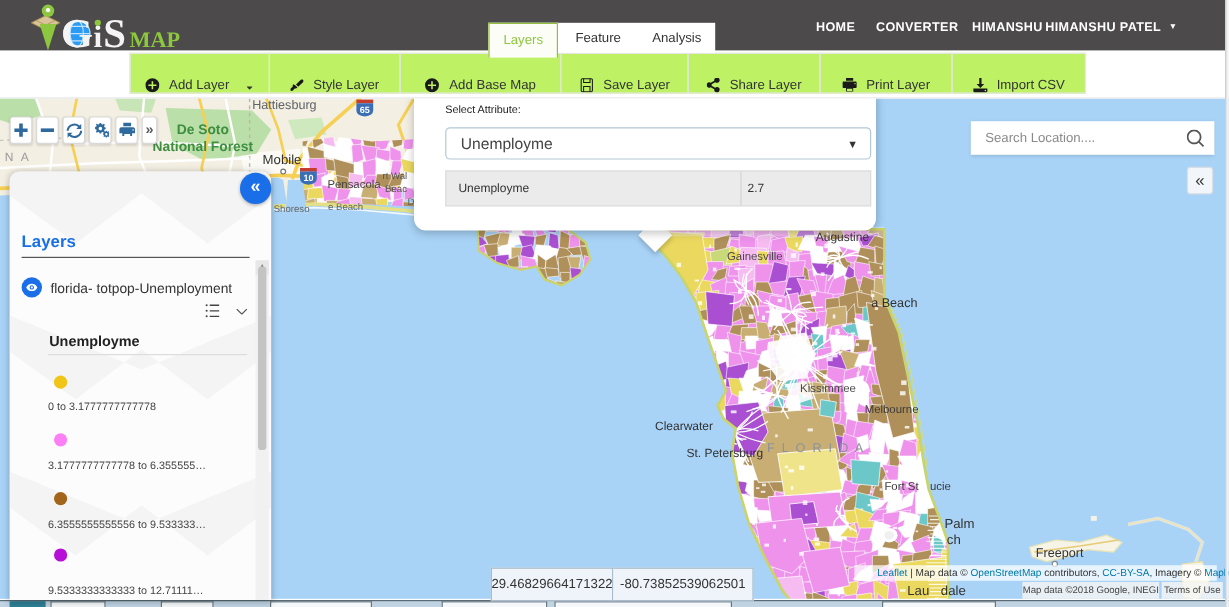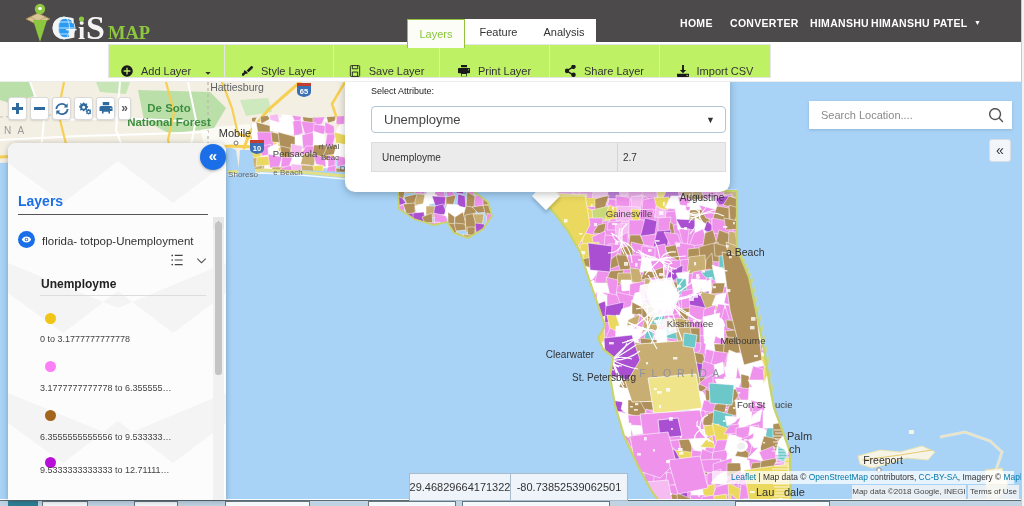--- a/index.html
+++ b/index.html
@@ -1207,21 +1207,21 @@
   <div class="abs" style="left:33px;top:134px;font-size:12px;font-weight:bold;color:#222">Unemployme</div>
   <div class="abs" style="left:32px;top:152px;width:166px;height:0;border-top:1px solid #ddd"></div>
 
   <div class="abs" style="left:37px;top:170px;width:11px;height:11px;border-radius:50%;background:#f0c517"></div>
   <div class="abs" style="left:32px;top:191px;font-size:9px;color:#444">0 to 3.1777777777778</div>
   <div class="abs" style="left:37px;top:218px;width:11px;height:11px;border-radius:50%;background:#fb80f5"></div>
   <div class="abs" style="left:32px;top:240px;font-size:9px;color:#444">3.1777777777778 to 6.355555…</div>
   <div class="abs" style="left:37px;top:267px;width:11px;height:11px;border-radius:50%;background:#a3641c"></div>
   <div class="abs" style="left:32px;top:289px;font-size:9px;color:#444">6.3555555555556 to 9.533333…</div>
   <div class="abs" style="left:37px;top:314px;width:11px;height:11px;border-radius:50%;background:#b80fd8"></div>
-  <div class="abs" style="left:32px;top:322px;font-size:9px;color:#444">9.5333333333333 to 12.71111…</div>
+  <div class="abs" style="left:32px;top:344px;font-size:9px;color:#444">9.5333333333333 to 12.71111…</div>
 
   <div class="abs" style="left:205px;top:74px;width:11px;height:283px;background:#f1f1f1"></div>
   <div class="abs" style="left:205px;top:74px;width:11px;height:12px;background:#e7e7e7;color:#777;font-size:7px;text-align:center;line-height:12px">▲</div>
   <div class="abs" style="left:207px;top:79px;width:7px;height:153px;background:#c4c4c4;border-radius:3px"></div>
 </div>
 
 <div class="abs" style="left:200px;top:144px;width:26px;height:26px;border-radius:50%;background:#1a6fe8;box-shadow:0 1px 3px rgba(0,0,0,.3);color:#fff;text-align:center;line-height:24px;font-size:15px;font-weight:bold">«</div>
 
 <div class="abs" style="left:536px;top:186px;width:20px;height:20px;background:#fff;transform:rotate(45deg);box-shadow:2px 2px 4px rgba(0,0,0,.2)"></div>
 <div class="abs" style="left:345px;top:78px;width:385px;height:114px;background:#fff;border-radius:0 0 10px 10px;box-shadow:0 2px 8px rgba(0,0,0,.25)">
@@ -1246,40 +1246,46 @@
       <svg width="8" height="8" viewBox="0 0 320 512" style="margin-left:5px">
         <path fill="#333" d="M31 192h258c17 0 26 21 14 33L174 354c-8 8-20 8-28 0L17 225c-12-12-3-33 14-33z"></path>
       </svg>
     </div>
   <div class="tbtn" style="width:109px">
       <svg width="11" height="11" viewBox="0 0 512 512">
         <path fill="#1a1a1a" d="M492 21c27 27 26 72-2 98L303 294l-86-86L404 22c26-28 61-28 88-1zM187 237l87 87-22 22c-8 8-35 10-60 13-29 4-44 7-54 17-15 15-14 39-29 54-24 24-84 36-105 15s-9-81 15-105c15-15 39-14 54-29 10-10 13-25 17-54 3-25 5-52 13-60z"></path>
       </svg>
       <span>Style Layer</span>
     </div>
+  <div class="tbtn" style="width:134px">
+      <svg width="12" height="12" viewBox="0 0 512 512">
+        <path fill="#1a1a1a" d="M256 8a248 248 0 100 496 248 248 0 000-496zm144 276h-116v116h-56V284H112v-56h116V112h56v116h116z"></path>
+      </svg>
+      <span>Add Base Map</span>
+    </div>
   <div class="tbtn" style="width:106px">
       <svg width="12" height="12" viewBox="0 0 448 512">
         <g fill="none" stroke="#1a1a1a" stroke-width="38">
           <rect x="25" y="25" width="398" height="462" rx="40"></rect>
           <path d="M110 30v130h228V30M110 487V300h228v187" fill="none"></path>
         </g>
       </svg>
       <span>Save Layer</span>
     </div>
   <div class="tbtn" style="width:110px">
+      <svg width="11" height="12" viewBox="0 0 448 512">
+        <path fill="#1a1a1a" d="M352 320c-25 0-48 10-65 27l-127-74c2-8 4-17 4-25s-2-17-4-25l127-74a96 96 0 10-31-54l-127 74a96 96 0 100 158l127 74a96 96 0 1096-81z"></path>
+      </svg>
+      <span>Share Layer</span>
+    </div>
+  <div class="tbtn" style="width:110px">
       <svg width="12" height="12" viewBox="0 0 512 512">
         <path fill="#1a1a1a" d="M128 0h256v96H128zM480 128H32c-18 0-32 14-32 32v160c0 18 14 32 32 32h96v128h256V352h96c18 0 32-14 32-32V160c0-18-14-32-32-32zm-32 96a24 24 0 110-48 24 24 0 010 48zM160 384h192v80H160z"></path>
       </svg>
       <span>Print Layer</span>
-    </div>
-  <div class="tbtn" style="width:110px">
-      <svg width="11" height="12" viewBox="0 0 448 512">
-        <path fill="#1a1a1a" d="M352 320c-25 0-48 10-65 27l-127-74c2-8 4-17 4-25s-2-17-4-25l127-74a96 96 0 10-31-54l-127 74a96 96 0 100 158l127 74a96 96 0 1096-81z"></path>
-      </svg>
-      <span>Share Layer</span>
     </div>
   <div class="tbtn" style="width:112px">
       <svg width="12" height="12" viewBox="0 0 512 512">
         <path fill="#1a1a1a" d="M216 0h80v216h96L256 352 120 216h96zM0 376h512v88c0 27-21 48-48 48H48c-27 0-48-21-48-48zm432 44a28 28 0 100 56 28 28 0 000-56z"></path>
       </svg>
       <span>Import CSV</span>
     </div>
 </div>
 
 <div class="abs" style="left:0;top:0;width:1021px;height:42px;background:#4c4a4a"></div>

